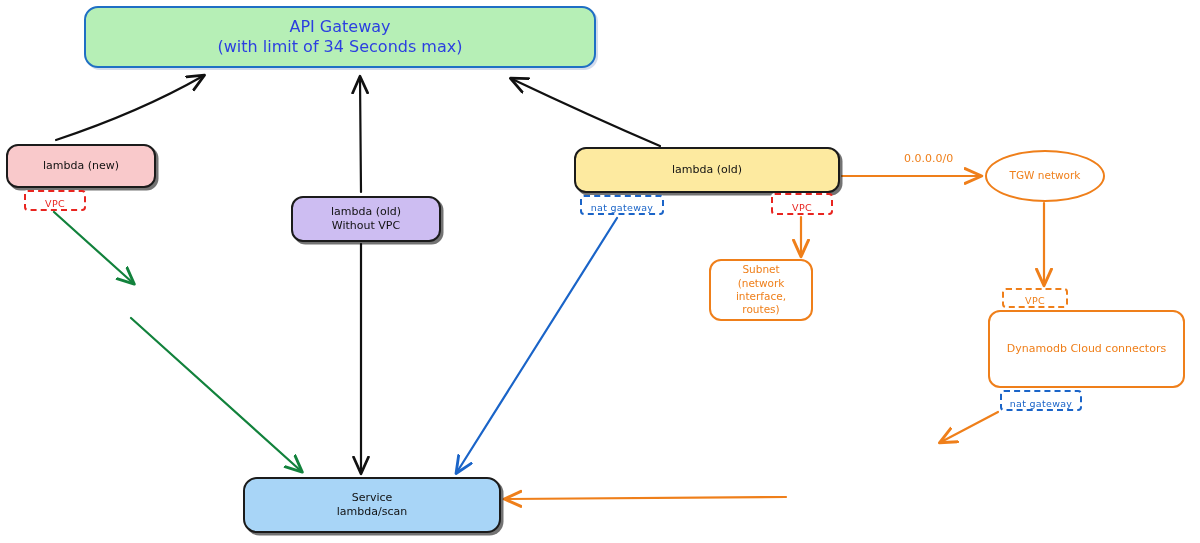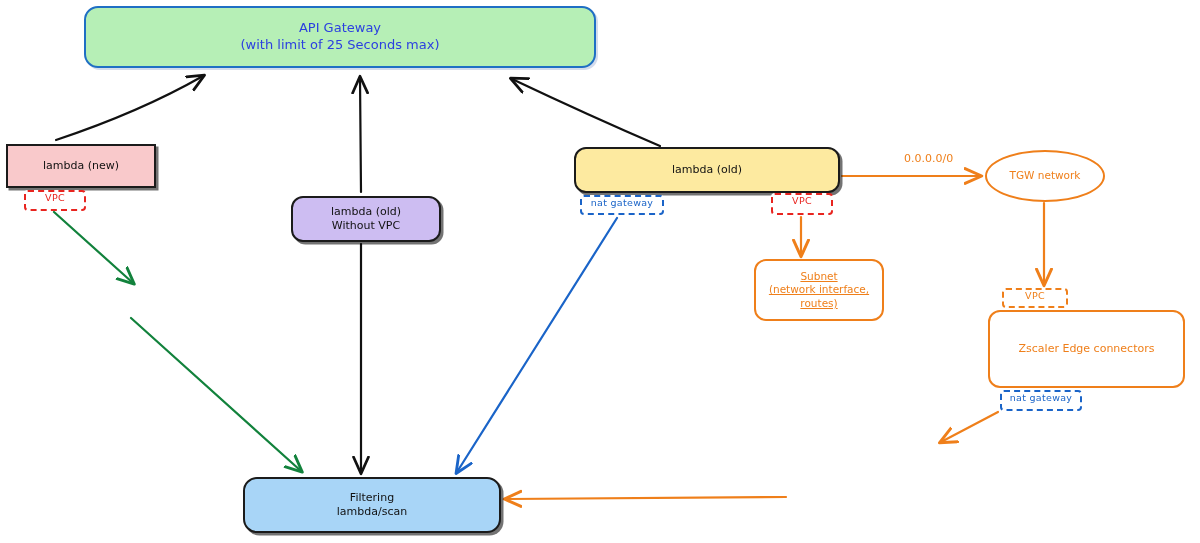--- a/index.html
+++ b/index.html
@@ -11,26 +11,26 @@
 
   svg#edges{position:absolute;left:0;top:0;width:1200px;height:543px;pointer-events:none;}
 
   .node{position:absolute;box-sizing:border-box;display:flex;align-items:center;
         justify-content:center;text-align:center;line-height:1.28;}
   .node .txt{display:block;padding:2px 6px;}
 
   
   .api-gw{
     left:84px;top:6px;width:512px;height:62px;border:2.5px solid #1f6fc4;
-    border-radius:14px;background:#b6efb6;color:#2b3fe0;font-size:13px;
+    border-radius:14px;background:#b6efb6;color:#2b3fe0;font-size:16px;
     box-shadow:2px 2px 0 rgba(40,80,160,.20);
   }
   .lambda-new{
     left:6px;top:144px;width:150px;height:44px;border:2.5px solid #1b1b1b;
-    border-radius:0;background:#f9c9cb;color:#111;font-size:11px;
+    border-radius:12px;background:#f9c9cb;color:#111;font-size:11px;
     box-shadow:2.5px 2.5px 0 rgba(0,0,0,.55);
   }
   .lambda-old-novpc{
     left:291px;top:196px;width:150px;height:46px;border:2.5px solid #1b1b1b;
     border-radius:12px;background:#cdbdf2;color:#111;font-size:11px;
     box-shadow:2.5px 2.5px 0 rgba(0,0,0,.55);
   }
   .lambda-old{
     left:574px;top:147px;width:266px;height:46px;border:2.5px solid #1b1b1b;
     border-radius:12px;background:#fdeaa0;color:#111;font-size:11px;
@@ -39,31 +39,31 @@
   .dynamodb{
     left:243px;top:477px;width:258px;height:56px;border:2.5px solid #1b1b1b;
     border-radius:14px;background:#a8d5f7;color:#111;font-size:11px;
     box-shadow:2.5px 2.5px 0 rgba(0,0,0,.55);
   }
 
   
   .orange-box{border:2px solid #ef7f1a;border-radius:12px;background:#fff;
               color:#ef7f1a;font-size:10.5px;}
   .vpc-endpoint{left:54px;top:285px;width:140px;height:30px;}
-  .subnet{left:754px;top:259px;width:130px;height:62px;text-decoration:underline;}
+  .subnet{left:709px;top:259px;width:104px;height:62px;}
   .zscaler-conn{left:988px;top:310px;width:197px;height:78px;font-size:11px;}
   .zscaler-edge{left:789px;top:446px;width:150px;height:64px;}
 
   .tgw{
     left:985px;top:150px;width:120px;height:52px;border:2px solid #ef7f1a;
     border-radius:50%;background:#fff;color:#ef7f1a;font-size:10.5px;
   }
 
   
-  .tag{position:absolute;box-sizing:border-box;display:flex;align-items:flex-start;
+  .tag{position:absolute;box-sizing:border-box;display:flex;align-items:flex-end;
        justify-content:center;font-size:9.5px;background:#fff;border-radius:4px;
        letter-spacing:.3px;}
   .tag-red{border:2px dashed #e8241f;color:#e8241f;}
   .tag-blue{border:2px dashed #1a64c8;color:#1a64c8;}
   .tag-orange{border:2px dashed #ef7f1a;color:#ef7f1a;}
 
   .tag-vpc-new{left:24px;top:190px;width:62px;height:21px;}
   .tag-natgw-old{left:580px;top:195px;width:84px;height:20px;}
   .tag-vpc-old{left:771px;top:193px;width:62px;height:22px;}
   .tag-vpc-zs{left:1002px;top:288px;width:66px;height:20px;}
@@ -114,61 +114,61 @@
     <path d="M 1044,203 L 1044,284" fill="none" stroke="#ef7f1a" stroke-width="2.2" stroke-linecap="round" marker-end="url(#ah-orange)"></path>
 
     <path d="M 998,412 L 941,442" fill="none" stroke="#ef7f1a" stroke-width="2.2" stroke-linecap="round" marker-end="url(#ah-orange)"></path>
 
     <path d="M 786,497 L 506,499" fill="none" stroke="#ef7f1a" stroke-width="2.2" stroke-linecap="round" marker-end="url(#ah-orange)"></path>
   </svg>
 
   <div class="node api-gw">
     <span class="txt">
       <span>API Gateway</span><br>
-      <span>(with limit of 25 Seconds max)</span>
+      <span>(with limit of 34 Seconds max)</span>
     </span>
   </div>
 
   <div class="node lambda-new">
     <span class="txt">lambda (new)</span>
   </div>
 
   <div class="node lambda-old-novpc">
     <span class="txt">
       <span>lambda (old)</span><br>
       <span>Without VPC</span>
     </span>
   </div>
 
   <div class="node lambda-old">
     <span class="txt">lambda (old)</span>
   </div>
 
   <div class="node dynamodb">
     <span class="txt">
-      <span>Filtering</span><br>
+      <span>Service</span><br>
       <span>lambda/scan</span>
     </span>
   </div>
 
 
   <div class="node orange-box subnet">
     <span class="txt">
       <span>Subnet</span><br>
       <span>(network interface,</span><br>
       <span>routes)</span>
     </span>
   </div>
 
   <div class="node tgw">
     <span class="txt">TGW network</span>
   </div>
 
   <div class="node orange-box zscaler-conn">
-    <span class="txt">Zscaler Edge connectors</span>
+    <span class="txt">Dynamodb Cloud connectors</span>
   </div>
 
 
   <div class="tag tag-red tag-vpc-new">
     <span>VPC</span>
   </div>
 
   <div class="tag tag-blue tag-natgw-old">
     <span>nat gateway</span>
   </div>

